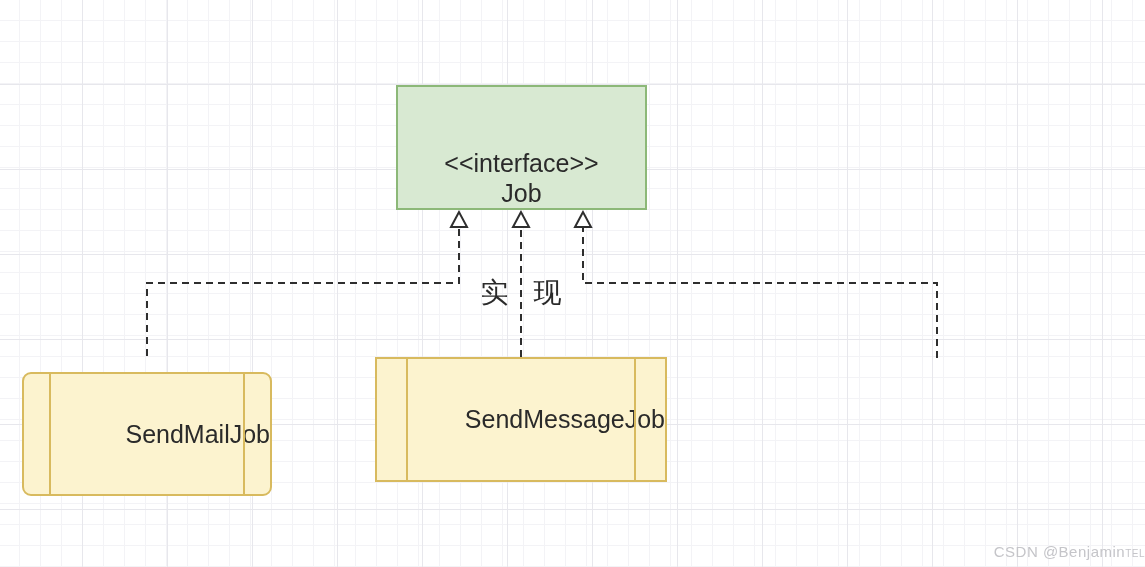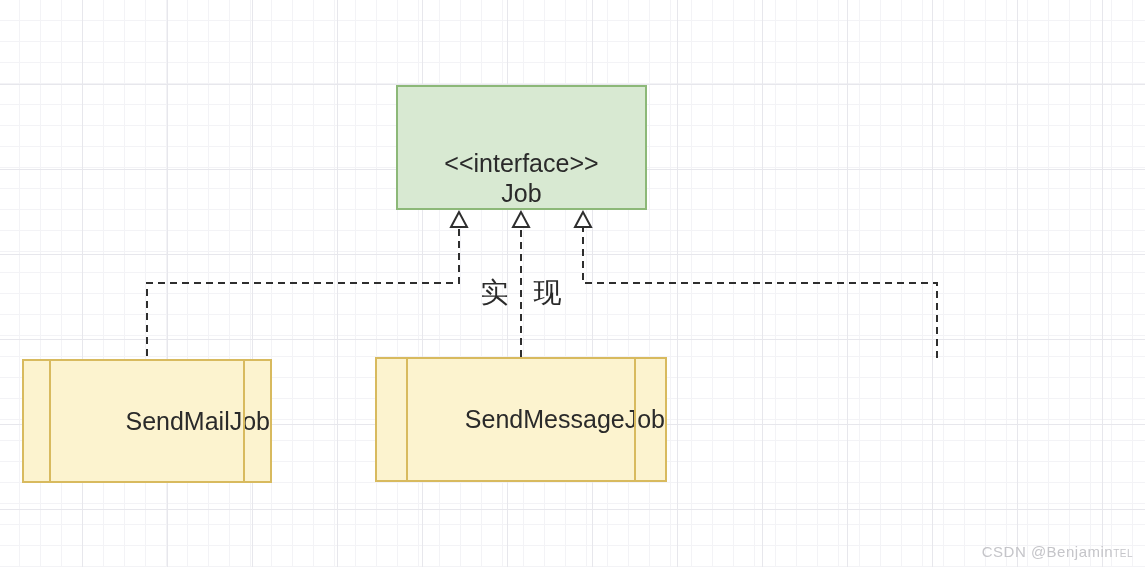--- a/index.html
+++ b/index.html
@@ -65,38 +65,38 @@
   }
   .process-box .vline {
     position: absolute;
     top: 0; bottom: 0;
     width: 2px;
     background: #d8ba5e;
   }
   .process-box .vline.l { left: 10%; }
   .process-box .vline.r { right: 10%; }
 
-  .node-1 { left: 22px;  top: 359px; width: 250px; height: 124px; }
+  .node-1 { left: 22px;  top: 372px; width: 250px; height: 124px; border-radius: 9px; }
   .node-2 { left: 375px; top: 357px; width: 292px; height: 125px; }
   .node-3 { left: 812px; top: 358px; width: 250px; height: 123px; }
 
   .edge-label {
     position: absolute;
     left: 521px; top: 293px;
     transform: translate(-50%, -50%);
     display: flex;
     gap: 25px;
     font-size: 28px;
     color: #2a2a2a;
     white-space: nowrap;
   }
 
   .watermark {
     position: absolute;
-    right: 12px; bottom: 7px;
+    right: 0; bottom: 7px;
     color: #c5c5c9;
     font-size: 15px;
     letter-spacing: 0.5px;
     white-space: nowrap;
   }
   .watermark .suffix {
     font-size: 10px;
   }
 </style>
 </head>

